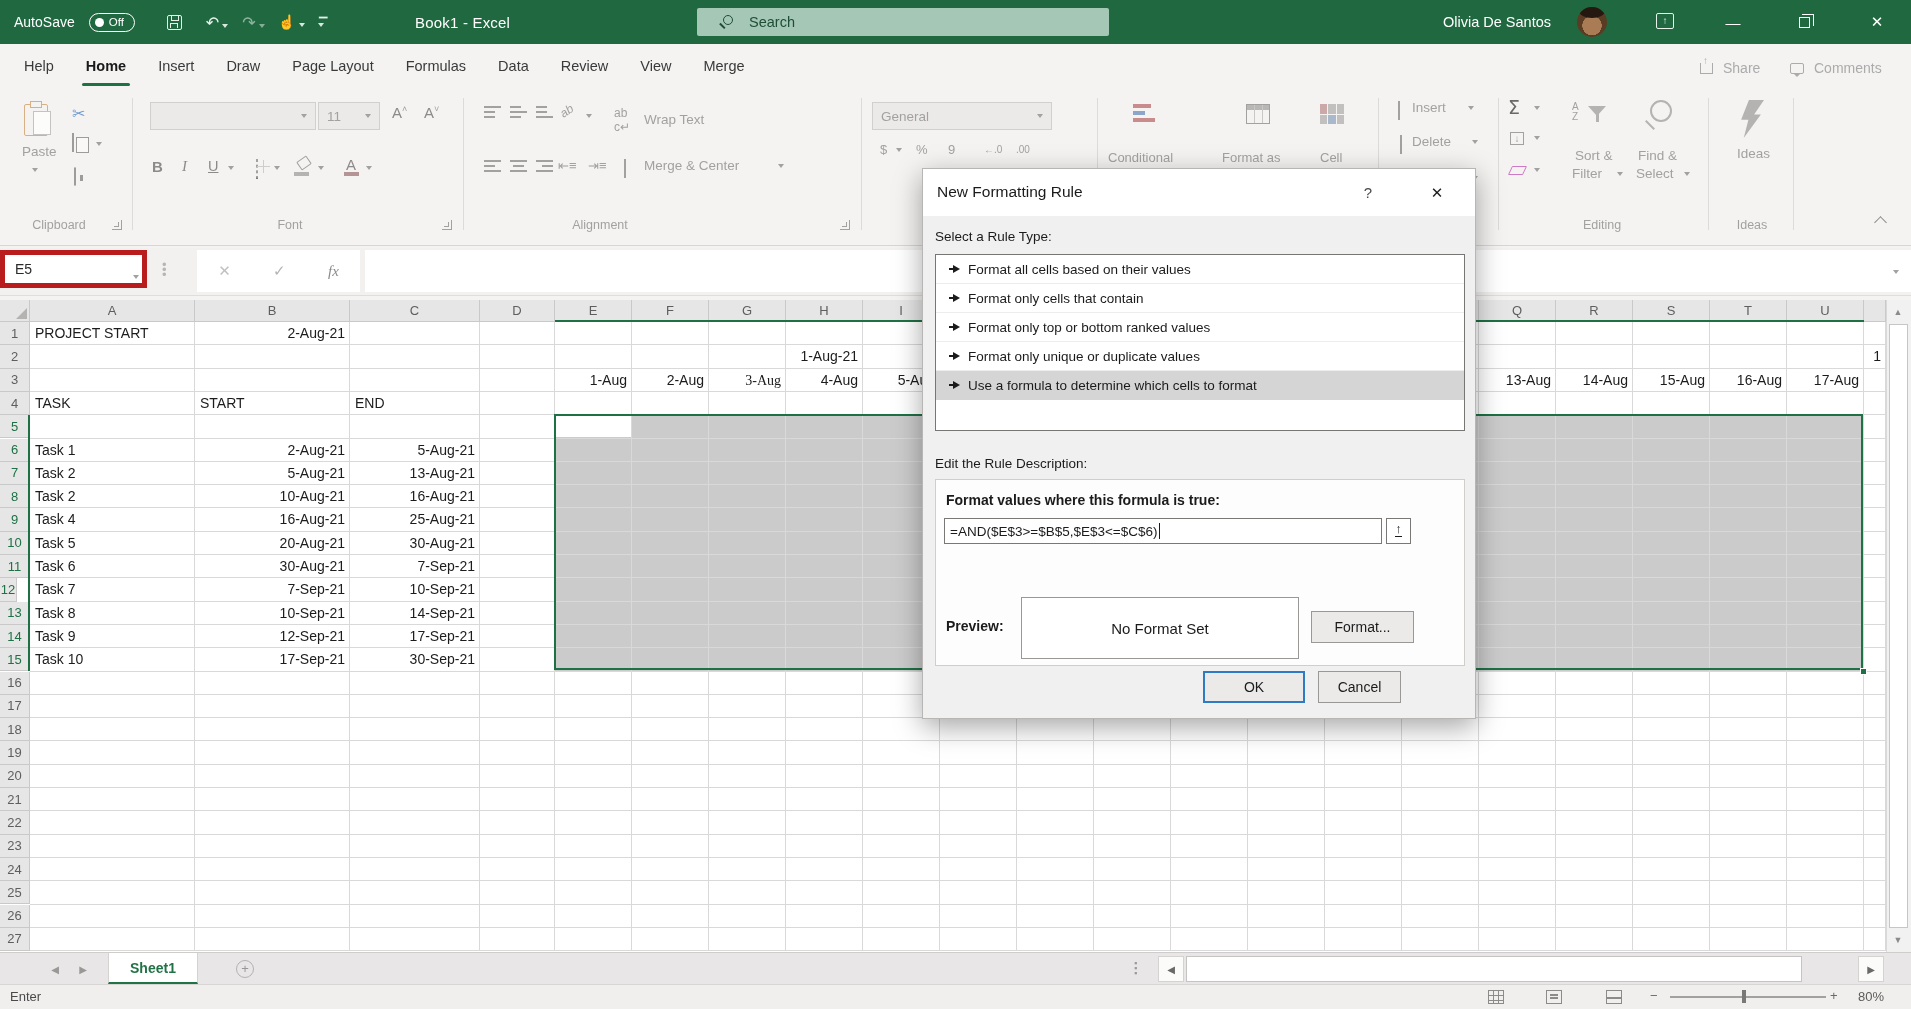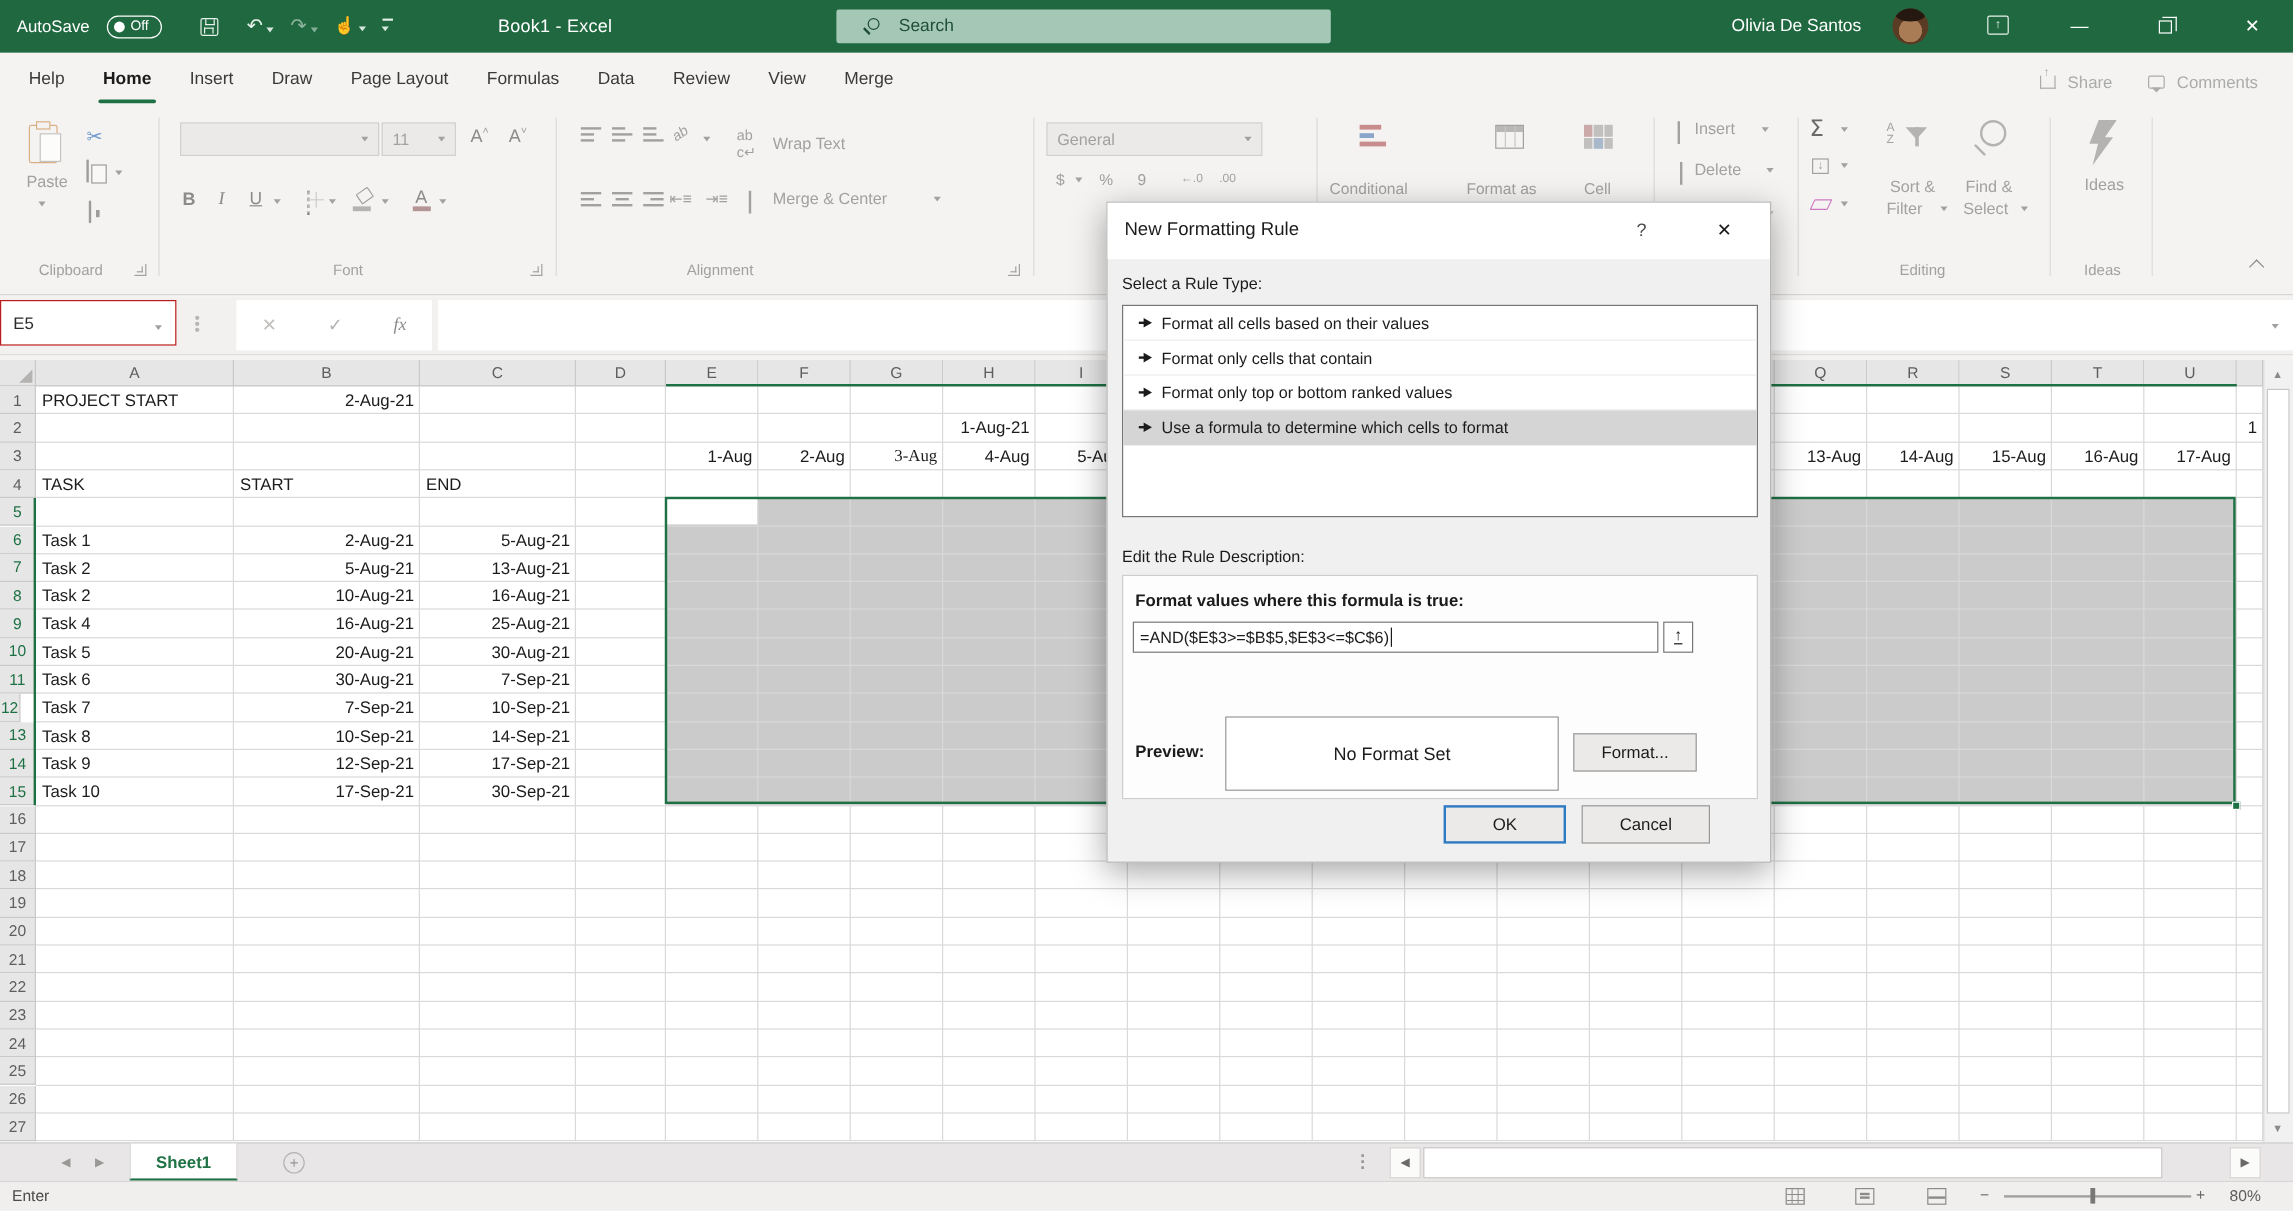--- a/index.html
+++ b/index.html
@@ -99,21 +99,21 @@
   .az-ic { position:absolute; font-size:10px; color:#a3a1a0; line-height:10px; }
   .funnel { position:absolute; width:0; height:0; border-left:9px solid transparent; border-right:9px solid transparent; border-top:10px solid #b5b3b1; }
   .funnel:after { content:""; position:absolute; left:-1.5px; top:-10px; width:3px; height:16px; background:#b5b3b1; }
   .magnifier { position:absolute; width:22px; height:22px; border:2px solid #b5b3b1; border-radius:50%; }
   .magnifier:after { content:""; position:absolute; left:-8px; top:22px; width:12px; height:2px; background:#b5b3b1; transform:rotate(45deg); }
   .bolt { position:absolute; width:26px; height:38px; background:#b5b3b1; clip-path:polygon(42% 0, 100% 0, 62% 38%, 88% 38%, 22% 100%, 40% 52%, 12% 52%); }
   .chev-up { width:9px; height:9px; border-left:1.6px solid #8d8b89; border-top:1.6px solid #8d8b89; transform:rotate(45deg); }
 
   
   #formulabar { position:absolute; left:0; top:248px; width:1911px; height:48px; background:#f2f1f0; border-bottom:1px solid #e0dedc; }
-  .namebox { position:absolute; left:0; top:2px; width:147px; height:38px; background:#fff; border:1px solid #b91c1c; display:flex; align-items:center; padding-left:10px; font-size:14px; color:#2b2b2b; }
+  .namebox { position:absolute; left:0; top:2px; width:147px; height:38px; background:#fff; border:5px solid #b91c1c; display:flex; align-items:center; padding-left:10px; font-size:14px; color:#2b2b2b; }
   .fx-strip { position:absolute; left:197px; top:2px; width:163px; height:42px; background:#fff; display:flex; align-items:center; justify-content:space-around; }
   .fml-field { position:absolute; left:365px; top:2px; width:1546px; height:42px; background:#fff; }
   .vdots { color:#b8b6b4; font-size:13px; letter-spacing:0; line-height:5px; }
 
   
   #sheet { position:absolute; left:0; top:300px; width:1911px; height:652px; background:#fff; overflow:hidden; }
   .colhdr, .rowhdr { position:absolute; background:#e6e6e6; color:#5e5e5e; font-size:13px; display:flex; align-items:center; justify-content:center; border-right:1px solid #c9c9c9; border-bottom:1px solid #c9c9c9; }
   .rowhdr.selr { color:#1e7145; }
   .gl { position:absolute; background:#d9d9d9; }
   .cellv { position:absolute; font-size:14px; color:#1c1c1c; line-height:23px; white-space:nowrap; overflow:hidden; }
@@ -157,21 +157,21 @@
   .gb-bold { position:absolute; left:10px; top:12px; font-size:14px; font-weight:700; color:#1b1b1b; }
   .fml-input { position:absolute; left:8px; top:38px; width:438px; height:26px; background:#fff; border:1px solid #7a7876; font-size:13.5px; color:#1b1b1b; display:flex; align-items:center; padding-left:5px; }
   .caret { display:inline-block; width:1px; height:16px; background:#1b1b1b; margin-left:1px; }
   .collapse-btn { position:absolute; left:450px; top:38px; width:25px; height:26px; background:#fff; border:1px solid #7a7876; text-align:center; }
   .collapse-btn span { font-size:13px; color:#1b1b1b; border-bottom:1.6px solid #1b1b1b; line-height:20px; }
   .gb-preview-label { position:absolute; left:10px; top:138px; font-size:14px; font-weight:700; color:#1b1b1b; }
   .preview-box { position:absolute; left:85px; top:117px; width:278px; height:62px; background:#fff; border:1px solid #9a9896; display:flex; align-items:center; justify-content:center; font-size:15px; color:#1b1b1b; }
   .dlg-btn { position:absolute; height:32px; background:#eceae9; border:1px solid #9a9896; font-size:14px; color:#1b1b1b; display:flex; align-items:center; justify-content:center; font-family:"Liberation Sans", sans-serif; }
   .btn-format { left:388px; top:442px; width:103px; }
   .btn-ok { left:280px; top:502px; width:102px; border:2px solid #2e7bc4; }
-  .btn-cancel { left:395px; top:502px; width:107px; }
+  .btn-cancel { left:395px; top:502px; width:83px; }
 </style>
 </head>
 <body>
 
 <div id="titlebar">
   <div class="tb-left">
     <span class="autosave-label">AutoSave</span>
     <span class="toggle-pill">
       <span class="toggle-dot"></span>
       <span class="toggle-text">Off</span>
@@ -550,20 +550,24 @@
         <span>Format all cells based on their values</span>
       </div>
       <div class="rule-item">
         <span class="rule-arrow" style="margin-left: 8px;"></span>
         <span>Format only cells that contain</span>
       </div>
       <div class="rule-item">
         <span class="rule-arrow" style="margin-left: 8px;"></span>
         <span>Format only top or bottom ranked values</span>
       </div>
+      <div class="rule-item">
+        <span class="rule-arrow" style="margin-left: 8px;"></span>
+        <span>Format only unique or duplicate values</span>
+      </div>
       <div class="rule-item selected">
         <span class="rule-arrow" style="margin-left: 8px;"></span>
         <span>Use a formula to determine which cells to format</span>
       </div>
     </div>
   <div class="dlg-label" style="left:12px; top:287px;">Edit the Rule Description:</div>
   <div class="groupbox">
     <div class="gb-bold">Format values where this formula is true:</div>
     <div class="fml-input">
       <span>=AND($E$3&gt;=$B$5,$E$3&lt;=$C$6)</span>

